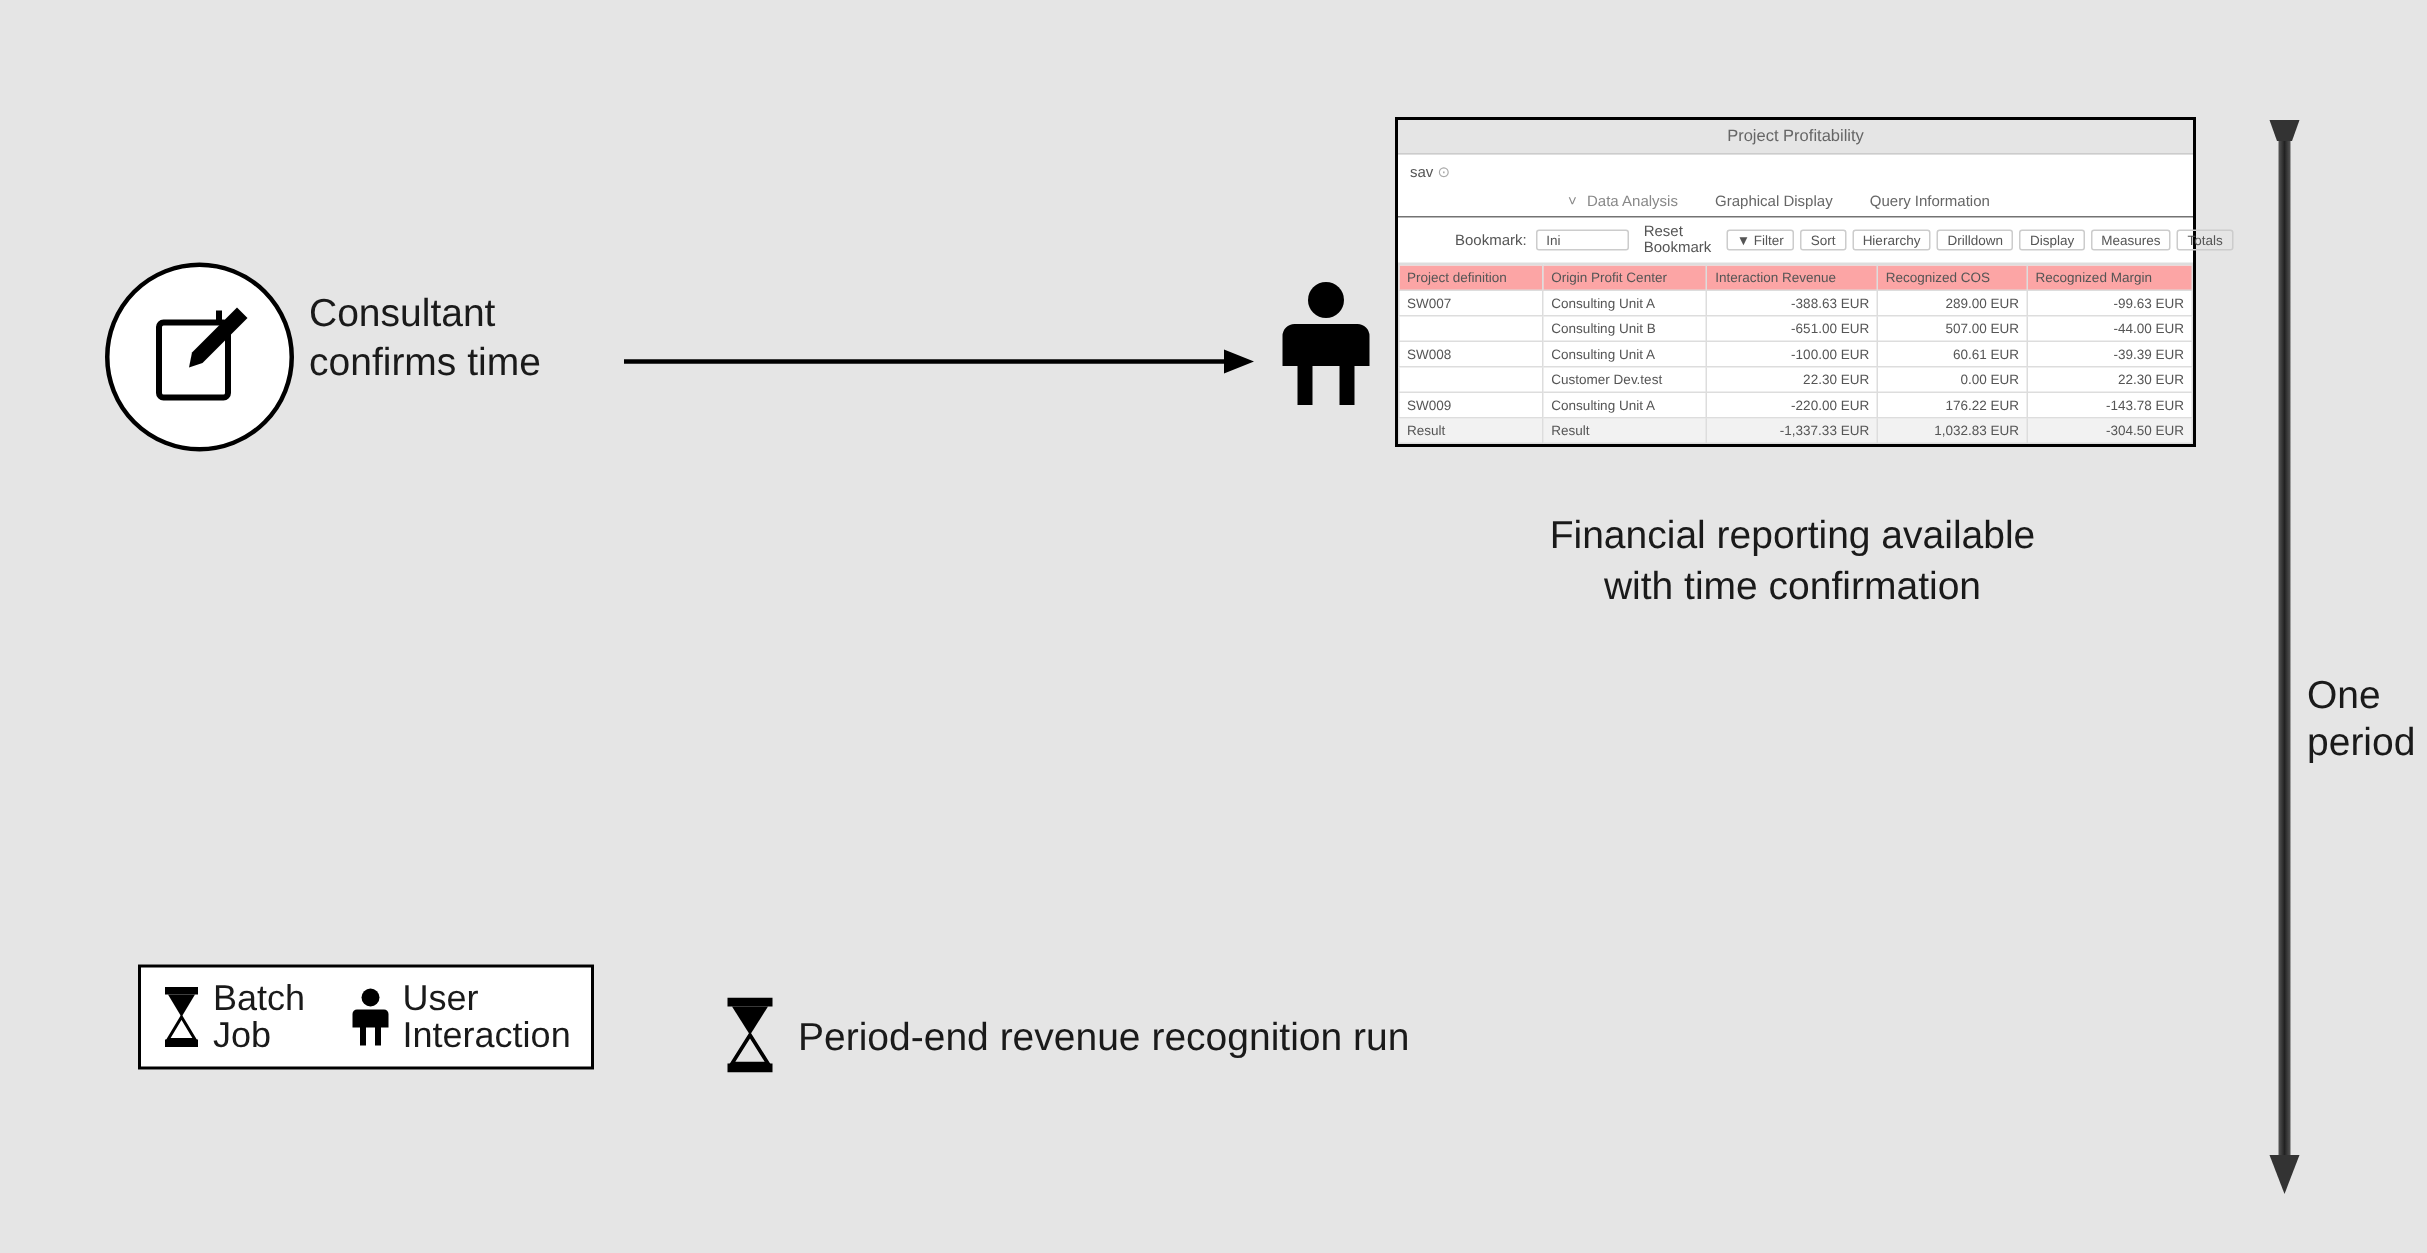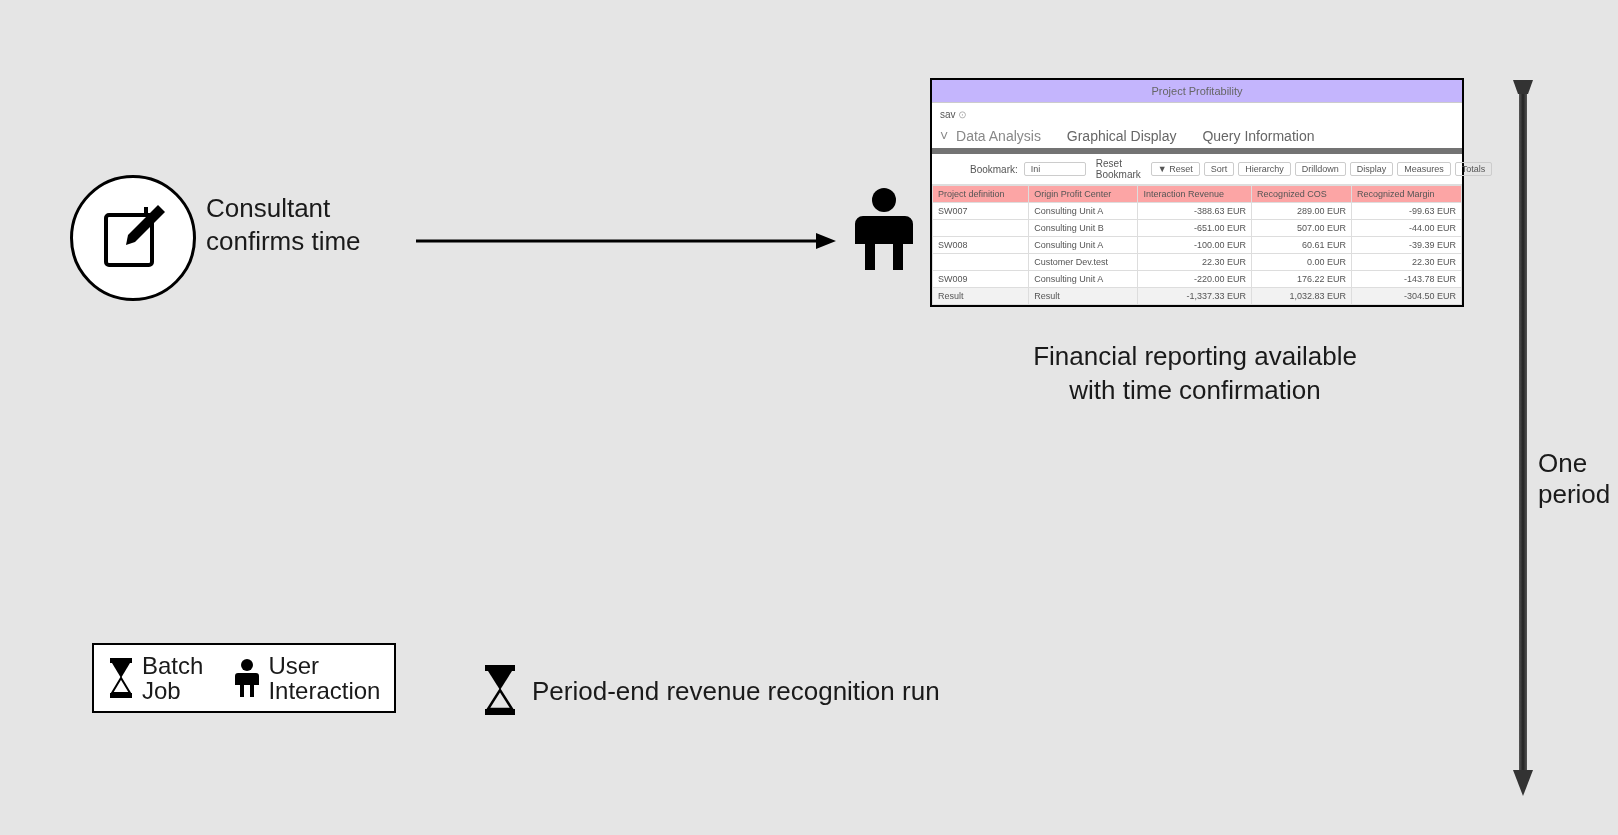--- a/index.html
+++ b/index.html
@@ -30,24 +30,24 @@
 
 
 .person{position:absolute;left:853px;top:186px;}
 
 
 .report{
   position:absolute;left:930px;top:78px;
   width:530px;border:2px solid #000;background:#fff;
   font-size:10px;color:#555;
 }
-.report .titlebar{background:#c4b5fd;height:22px;text-align:center;
+.report .titlebar{background:#e5e5e5;height:22px;text-align:center;
   font-size:11px;color:#666;line-height:22px;border-bottom:1px solid #ccc;}
 .report .pad{padding:6px 8px 4px;}
-.report .tabs{padding:4px 8px;border-bottom:6px solid #737373;font-size:14px;color:#666;}
+.report .tabs{padding:4px 8px;border-bottom:1px solid #737373;font-size:10px;color:#666;text-align:center;}
 .report .tabs span{margin-right:22px;}
 .report .tabs .caret{color:#888;margin-right:4px;}
 .report .toolbar{padding:4px 6px;display:flex;gap:4px;align-items:center;
   border-bottom:1px solid #ddd;font-size:10px;color:#555;flex-wrap:nowrap;}
 .report .toolbar .lbl{margin-right:2px;margin-left:32px;}
 .report .toolbar .sel{border:1px solid #ccc;padding:1px 6px;border-radius:2px;
   font-size:9px;white-space:nowrap;}
 .report table{border-collapse:collapse;width:100%;font-size:9px;color:#555;}
 .report th,.report td{border:1px solid #ddd;padding:3px 5px;}
 .report th{background:#fca5a5;font-weight:normal;text-align:left;}
@@ -109,21 +109,21 @@
   <div class="tabs">
     <span class="caret">˅</span>
     <span style="color:#888">Data Analysis</span>
     <span>Graphical Display</span>
     <span>Query Information</span>
   </div>
   <div class="toolbar">
     <span class="lbl">Bookmark:</span>
     <span class="sel" style="min-width:48px">Ini</span>
     <span style="margin:0 6px">Reset Bookmark</span>
-    <span class="sel">▼ Reset</span>
+    <span class="sel">▼ Filter</span>
     <span class="sel">Sort</span>
     <span class="sel">Hierarchy</span>
     <span class="sel">Drilldown</span>
     <span class="sel">Display</span>
     <span class="sel">Measures</span>
     <span class="sel">Totals</span>
   </div>
   <table>
     <thead>
         <tr>

